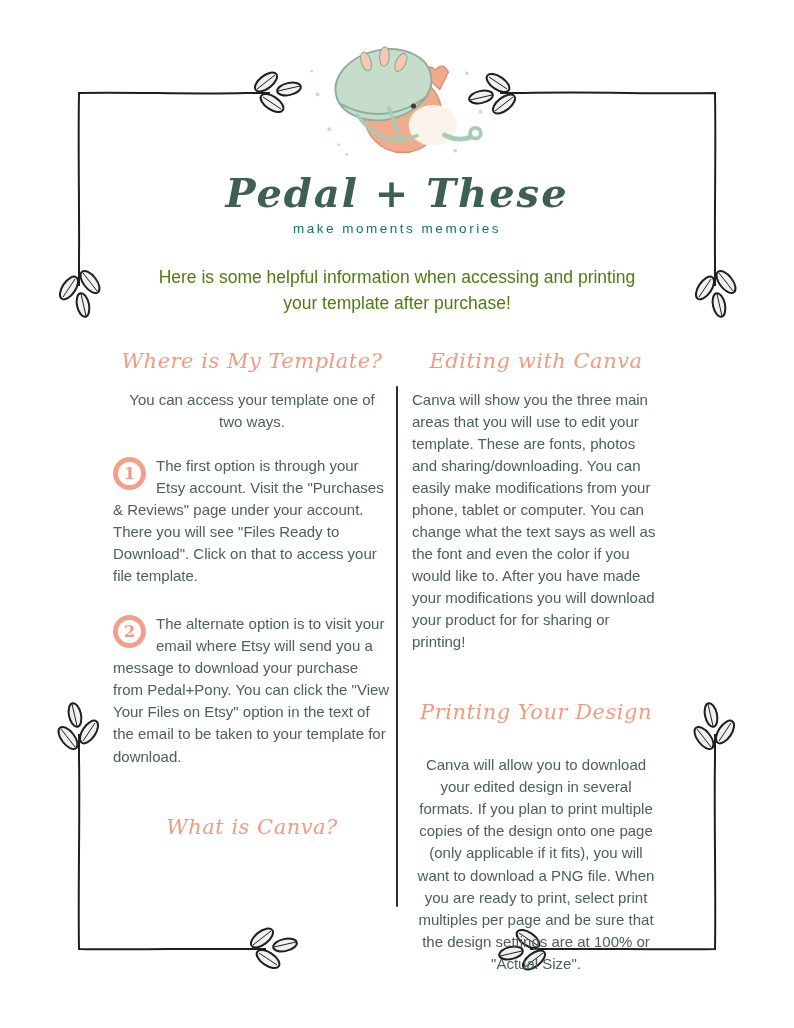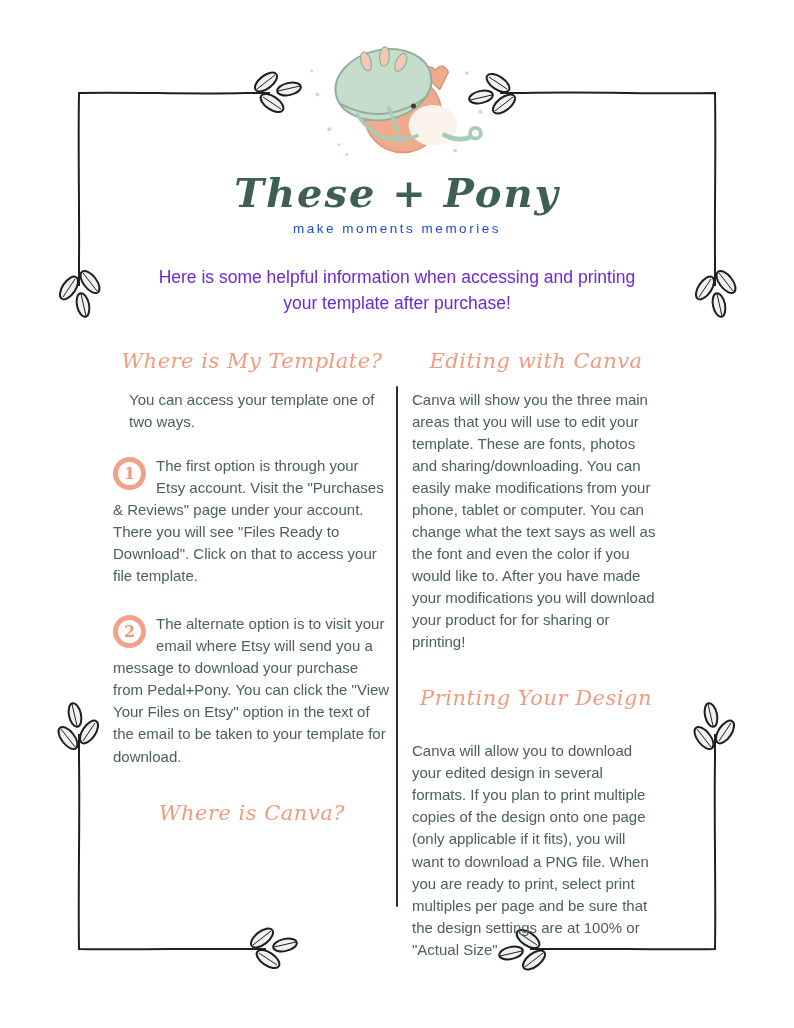--- a/index.html
+++ b/index.html
@@ -12,44 +12,44 @@
   .frame { position:absolute; left:0; top:0; pointer-events:none; }
 
   
   .brand { position:absolute; top:44px; left:0; width:100%; text-align:center; }
   .logo { display:block; margin:0 auto; }
   .brand-name {
     margin:2px 0 0; font-family:"DejaVu Serif", serif; font-style:italic; font-weight:600;
     font-size:40px; letter-spacing:2px; color:#3D5F54; line-height:1.05;
   }
   .tagline {
-    margin-top:7px; font-size:13.5px; letter-spacing:2.5px; color:#1d4ed8;
+    margin-top:7px; font-size:13.5px; letter-spacing:2.5px; color:#0f766e;
     font-family:"Liberation Sans", sans-serif;
   }
 
   
   .intro {
     position:absolute; top:264px; left:50%; transform:translateX(-50%);
     width:480px; text-align:center; font-size:17.5px; line-height:1.5;
-    color:#6d28d9; margin:0;
+    color:#4d7c0f; margin:0;
   }
 
   
   .col { position:absolute; top:346px; font-size:15px; line-height:1.47; }
   .col-left  { left:113px; width:278px; }
   .col-right { left:396px; width:280px; }
   .col h2 {
     margin:0 0 12px; text-align:center;
     font-family:"DejaVu Serif", serif; font-style:italic; font-weight:400;
     font-size:21px; letter-spacing:0.5px; color:#F09B80;
   }
-  .col h2.gap-above { margin-top:30px; }
+  .col h2.gap-above { margin-top:44px; }
   .col h2.gap-below { margin-bottom:26px; }
   .col p { margin:0 16px 24px; }
-  .col p.tight { margin-bottom:22px; }
+  .col p.tight { margin-bottom:22px;text-align:center; }
 
   .step { margin:0 0 26px; overflow:visible; }
   .step::after { content:""; display:block; clear:both; }
   .badge {
     float:left; width:33px; height:33px; border-radius:50%;
     background:#F1A18A; margin:2px 10px 7px 0;
     display:flex; align-items:center; justify-content:center;
   }
   .badge-inner {
     width:23px; height:23px; border-radius:50%; background:#ffffff;
@@ -129,21 +129,21 @@
       <ellipse cx="104" cy="19" rx="5" ry="10" fill="#F4C8B2" stroke="#8FAF9B" stroke-width="1.2" transform="rotate(26 104 19)"></ellipse>
 
       <circle cx="117" cy="64" r="2.6" fill="#3A3A3A"></circle>
 
       <path d="M58,72 Q84,110 122,94" stroke="#A7CCB6" stroke-width="3.5" fill="none"></path>
       <path d="M91,64 L104,100" stroke="#A7CCB6" stroke-width="3.5" fill="none"></path>
 
       <path d="M149,94 q14,7 27,2" stroke="#A7CCB6" stroke-width="5" fill="none" stroke-linecap="round"></path>
       <circle cx="181" cy="92" r="5.5" fill="none" stroke="#A7CCB6" stroke-width="4"></circle>
     </svg>
-    <h1 class="brand-name">These + Pony</h1>
+    <h1 class="brand-name">Pedal + These</h1>
     <div class="tagline">make moments memories</div>
   </header>
 
   <p class="intro">Here is some helpful information when accessing and printing your template after purchase!</p>
 
   <div class="divider"></div>
 
   <div class="col col-left">
     <h2>Where is My Template?</h2>
     <p class="tight">You can access your template one of two ways.</p>
@@ -155,21 +155,21 @@
       <span>The first option is through your Etsy account. Visit the "Purchases &amp; Reviews" page under your account. There you will see "Files Ready to Download". Click on that to access your file template.</span>
     </div>
 
     <div class="step">
       <span class="badge">
         <span class="badge-inner">2</span>
       </span>
       <span>The alternate option is to visit your email where Etsy will send you a message to download your purchase from Pedal+Pony. You can click the "View Your Files on Etsy" option in the text of the email to be taken to your template for download.</span>
     </div>
 
-    <h2 class="gap-above">Where is Canva?</h2>
+    <h2 class="gap-above">What is Canva?</h2>
   </div>
 
   <div class="col col-right">
     <h2>Editing with Canva</h2>
     <p>Canva will show you the three main areas that you will use to edit your template. These are fonts, photos and sharing/downloading. You can easily make modifications from your phone, tablet or computer. You can change what the text says as well as the font and even the color if you would like to. After you have made your modifications you will download your product for for sharing or printing!</p>
 
     <h2 class="gap-above gap-below">Printing Your Design</h2>
     <p class="tight">Canva will allow you to download your edited design in several formats. If you plan to print multiple copies of the design onto one page (only applicable if it fits), you will want to download a PNG file. When you are ready to print, select print multiples per page and be sure that the design settings are at 100% or "Actual Size".</p>
   </div>
 

